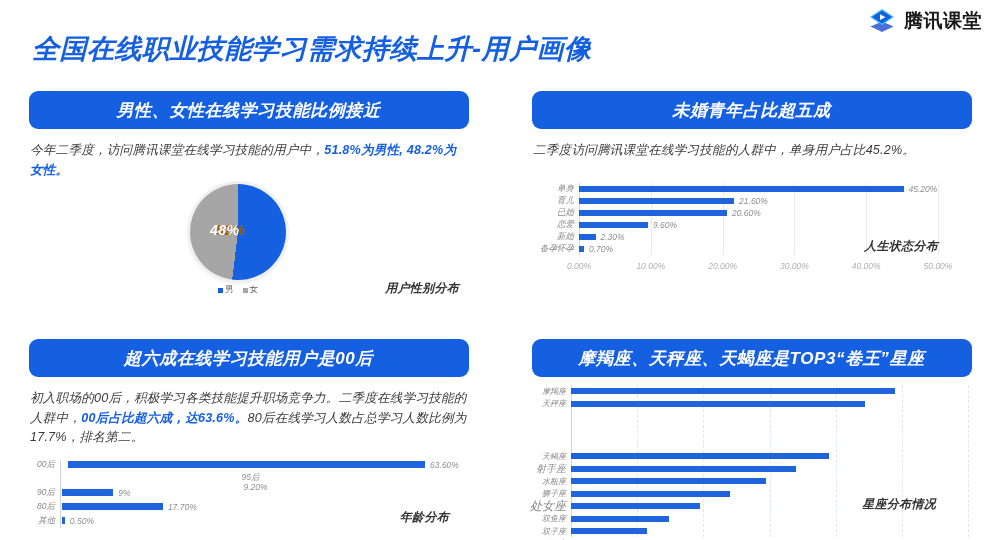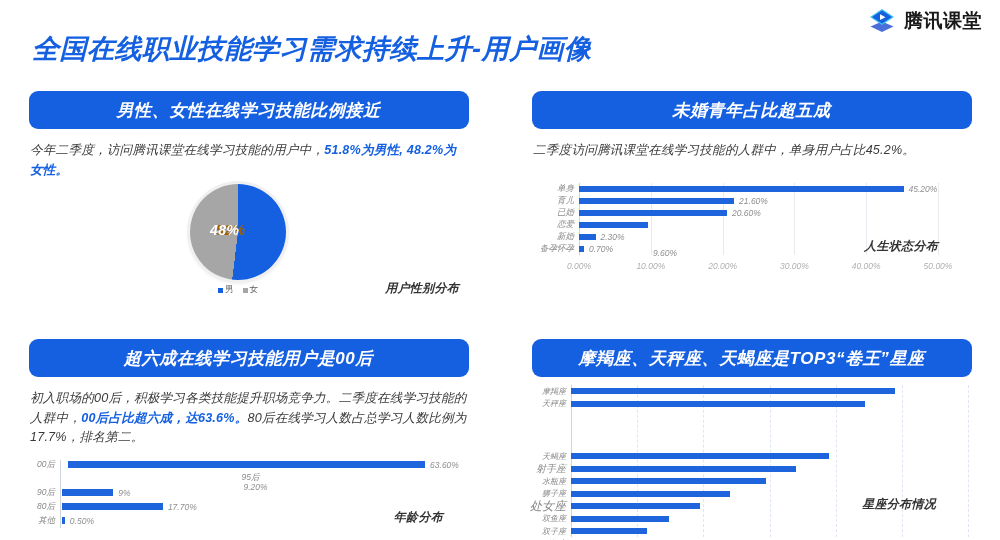--- a/index.html
+++ b/index.html
@@ -172,21 +172,21 @@
             <div class="hlabel" style="width: 62px;">已婚</div>
             <div class="htrack" style="margin-right: 34px;">
               <div class="hbar" style="width: 41.2%; background: rgb(29, 100, 221);"></div>
               <span class="hval" style="left: 41.2%;">20.60%</span>
             </div>
           </div>
           <div class="hrow" style="height: 12px;">
             <div class="hlabel" style="width: 62px;">恋爱</div>
             <div class="htrack" style="margin-right: 34px;">
               <div class="hbar" style="width: 19.2%; background: rgb(29, 100, 221);"></div>
-              <span class="hval" style="left: 19.2%; margin-top: 28px;">9.60%</span>
+              <span class="hval" style="left: 19.2%;">9.60%</span>
             </div>
           </div>
           <div class="hrow" style="height: 12px;">
             <div class="hlabel" style="width: 62px;">新婚</div>
             <div class="htrack" style="margin-right: 34px;">
               <div class="hbar" style="width: 4.6%; background: rgb(29, 100, 221);"></div>
               <span class="hval" style="left: 4.6%;">2.30%</span>
             </div>
           </div>
           <div class="hrow" style="height: 12px;">
@@ -246,21 +246,21 @@
             </div>
           </div>
           <div class="hrow" style="height: 14px;">
             <div class="hlabel" style="width: 46px;">其他</div>
             <div class="htrack" style="margin-right: 8px; margin-left: 2px;">
               <div class="hbar" style="height: 7px; width: 0.714286%; background: rgb(29, 100, 221);"></div>
               <span class="hval" style="left: 0.714286%;">0.50%</span>
             </div>
           </div>
         </div>
-      <span class="chart-caption" style="right:26px; bottom:8px;font-style:italic;">年龄分布</span>
+      <span class="chart-caption" style="right:20px; bottom:8px;font-style:italic;">年龄分布</span>
     </div>
   </section>
 
   <section class="card c4">
     <div class="pill">摩羯座、天秤座、天蝎座是TOP3“卷王”星座</div>
     <div class="hbars" style="margin:8px 14px 0 0; position:relative; height:152px;">
       <div class="gridlines" id="zodiac-grid" style="left:54px; right:4px; top:0; bottom:0;">
           <div class="gl axis" style="left: 0%;"></div>
           <div class="gl" style="left: 16.6667%; background: transparent; border-left: 1px dashed rgb(223, 230, 242);"></div>
           <div class="gl" style="left: 33.3333%; background: transparent; border-left: 1px dashed rgb(223, 230, 242);"></div>

